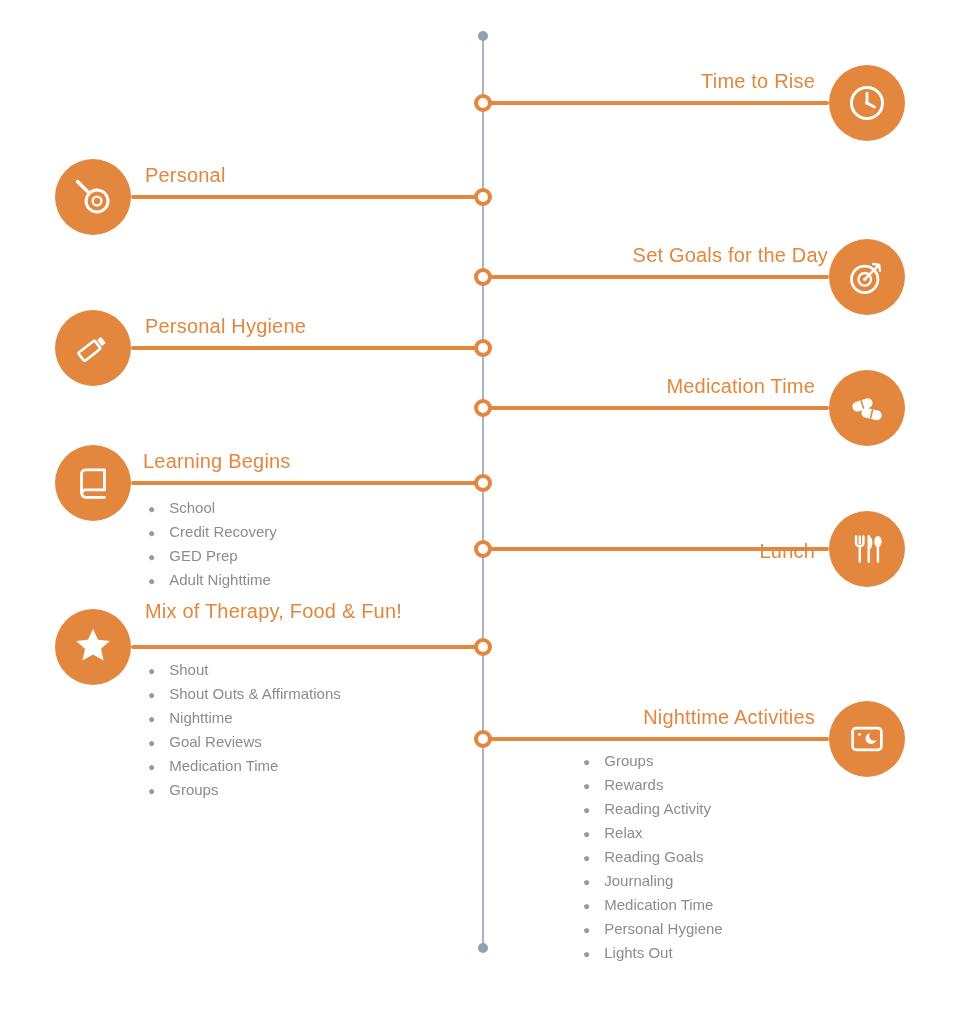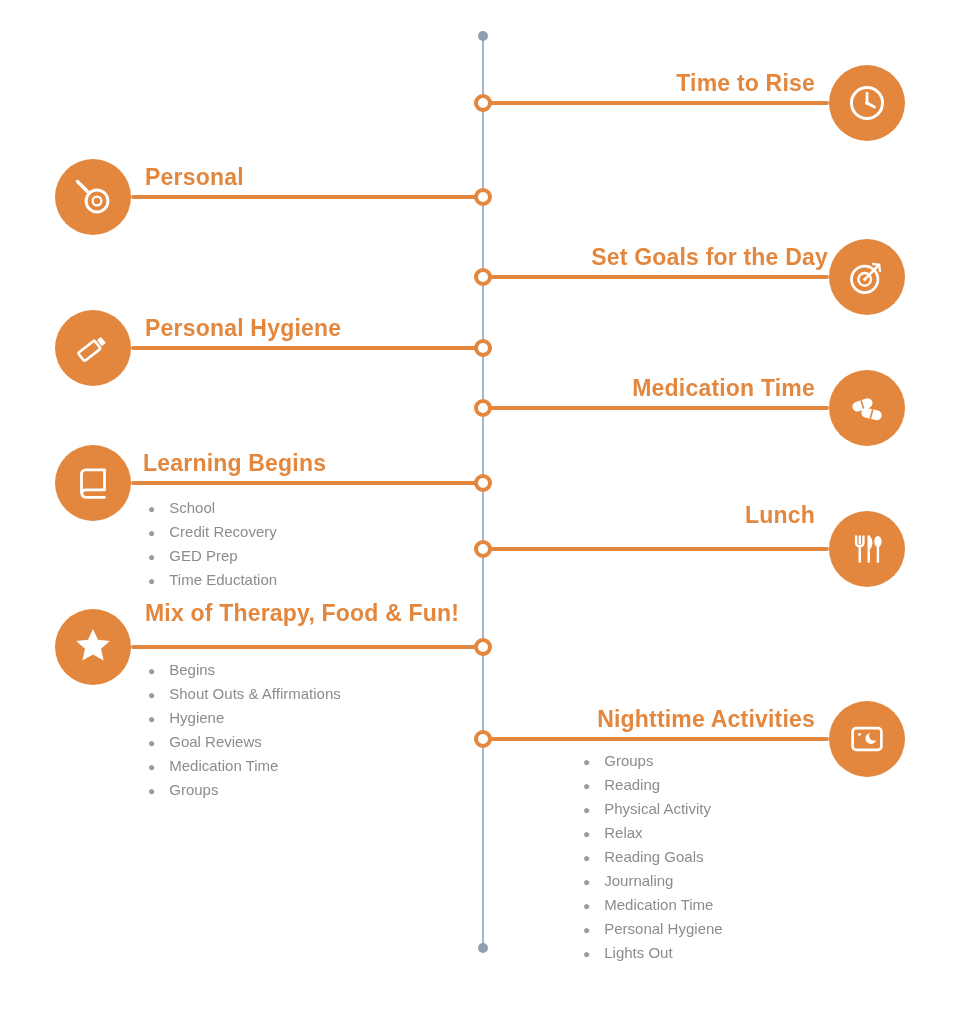--- a/index.html
+++ b/index.html
@@ -14,21 +14,21 @@
   .node {
     position:absolute; width:18px; height:18px; border-radius:50%;
     border:4px solid var(--accent); background:#ffffff; z-index:3;
   }
   .hline { position:absolute; height:4px; background:var(--accent); border-radius:2px; z-index:1; }
   .badge {
     position:absolute; width:76px; height:76px; border-radius:50%;
     background:var(--accent); display:flex; align-items:center; justify-content:center; z-index:2;
   }
   .title {
-    position:absolute; color:var(--accent); font-weight:bold; font-size:23px;
+    position:absolute; color:var(--accent); font-weight:normal; font-size:20px;
     white-space:nowrap; letter-spacing:0.2px; z-index:2;
   }
   .title.r { text-align:right; }
   .list { position:absolute; color:var(--muted); font-size:15px; z-index:2; }
   .list li { list-style:none; margin-bottom:7px; display:flex; align-items:baseline; line-height:16px; }
   .bullet { color:#9B9B9B; margin-right:14px; font-size:12px; flex:0 0 auto; }
   svg { display:block; }
 </style>
 </head>
 <body style="--accent: #E2873D; --line: #A6B5C7; --dot: #8FA0B4; --muted: #8C8C8C;">
@@ -128,29 +128,29 @@
     <li>
         <span class="bullet">●</span>
         <span>Credit Recovery</span>
       </li>
     <li>
         <span class="bullet">●</span>
         <span>GED Prep</span>
       </li>
     <li>
         <span class="bullet">●</span>
-        <span>Time Eductation</span>
+        <span>Adult Nighttime</span>
       </li>
   </ul>
 </div>
 
 <div>
   <div class="node" style="left:474px;top:540px"></div>
   <div class="hline" style="left:489px;top:547px;width:340px"></div>
-  <div class="title r" style="right:157px;top:502px">Lunch</div>
+  <div class="title r" style="right:157px;top:540px">Lunch</div>
   <div class="badge" style="left:829px;top:511px">
     <svg width="46" height="46" viewBox="0 0 40 40">
       <path d="M10.5 9 v5.5 a3.2 3.2 0 0 0 6.4 0 V9 M13.7 9 v6 M13.7 17.8 V31" stroke="#fff" stroke-width="2.1" fill="none" stroke-linecap="round"></path>
       <path d="M21.5 31 V9 M21.5 9 c3 3.2 3 8.2 0 11" stroke="#fff" stroke-width="2.1" fill="none" stroke-linecap="round"></path>
       <ellipse cx="29.5" cy="13.5" rx="3.2" ry="4.8" fill="#fff"></ellipse>
       <line x1="29.5" y1="18.5" x2="29.5" y2="31" stroke="#fff" stroke-width="2.1" stroke-linecap="round"></line>
     </svg>
   </div>
 </div>
 
@@ -159,29 +159,29 @@
   <div class="hline" style="left:131px;top:645px;width:352px"></div>
   <div class="title" style="left:145px;top:600px">Mix of Therapy, Food &amp; Fun!</div>
   <div class="badge" style="left:55px;top:609px">
     <svg width="50" height="50" viewBox="0 0 40 40">
       <path d="M20 5.5 L24 14.2 L33.5 15.1 L26.4 21.4 L28.5 30.8 L20 25.9 L11.5 30.8 L13.6 21.4 L6.5 15.1 L16 14.2 Z" fill="#fff"></path>
     </svg>
   </div>
   <ul class="list" style="left:148px;top:662px">
     <li>
         <span class="bullet">●</span>
-        <span>Begins</span>
+        <span>Shout</span>
       </li>
     <li>
         <span class="bullet">●</span>
         <span>Shout Outs &amp; Affirmations</span>
       </li>
     <li>
         <span class="bullet">●</span>
-        <span>Hygiene</span>
+        <span>Nighttime</span>
       </li>
     <li>
         <span class="bullet">●</span>
         <span>Goal Reviews</span>
       </li>
     <li>
         <span class="bullet">●</span>
         <span>Medication Time</span>
       </li>
     <li>
@@ -203,25 +203,25 @@
       <circle cx="13.5" cy="16" r="1.2" fill="#fff"></circle>
     </svg>
   </div>
   <ul class="list" style="left:583px;top:753px">
     <li>
         <span class="bullet">●</span>
         <span>Groups</span>
       </li>
     <li>
         <span class="bullet">●</span>
-        <span>Reading</span>
-      </li>
-    <li>
-        <span class="bullet">●</span>
-        <span>Physical Activity</span>
+        <span>Rewards</span>
+      </li>
+    <li>
+        <span class="bullet">●</span>
+        <span>Reading Activity</span>
       </li>
     <li>
         <span class="bullet">●</span>
         <span>Relax</span>
       </li>
     <li>
         <span class="bullet">●</span>
         <span>Reading Goals</span>
       </li>
     <li>

